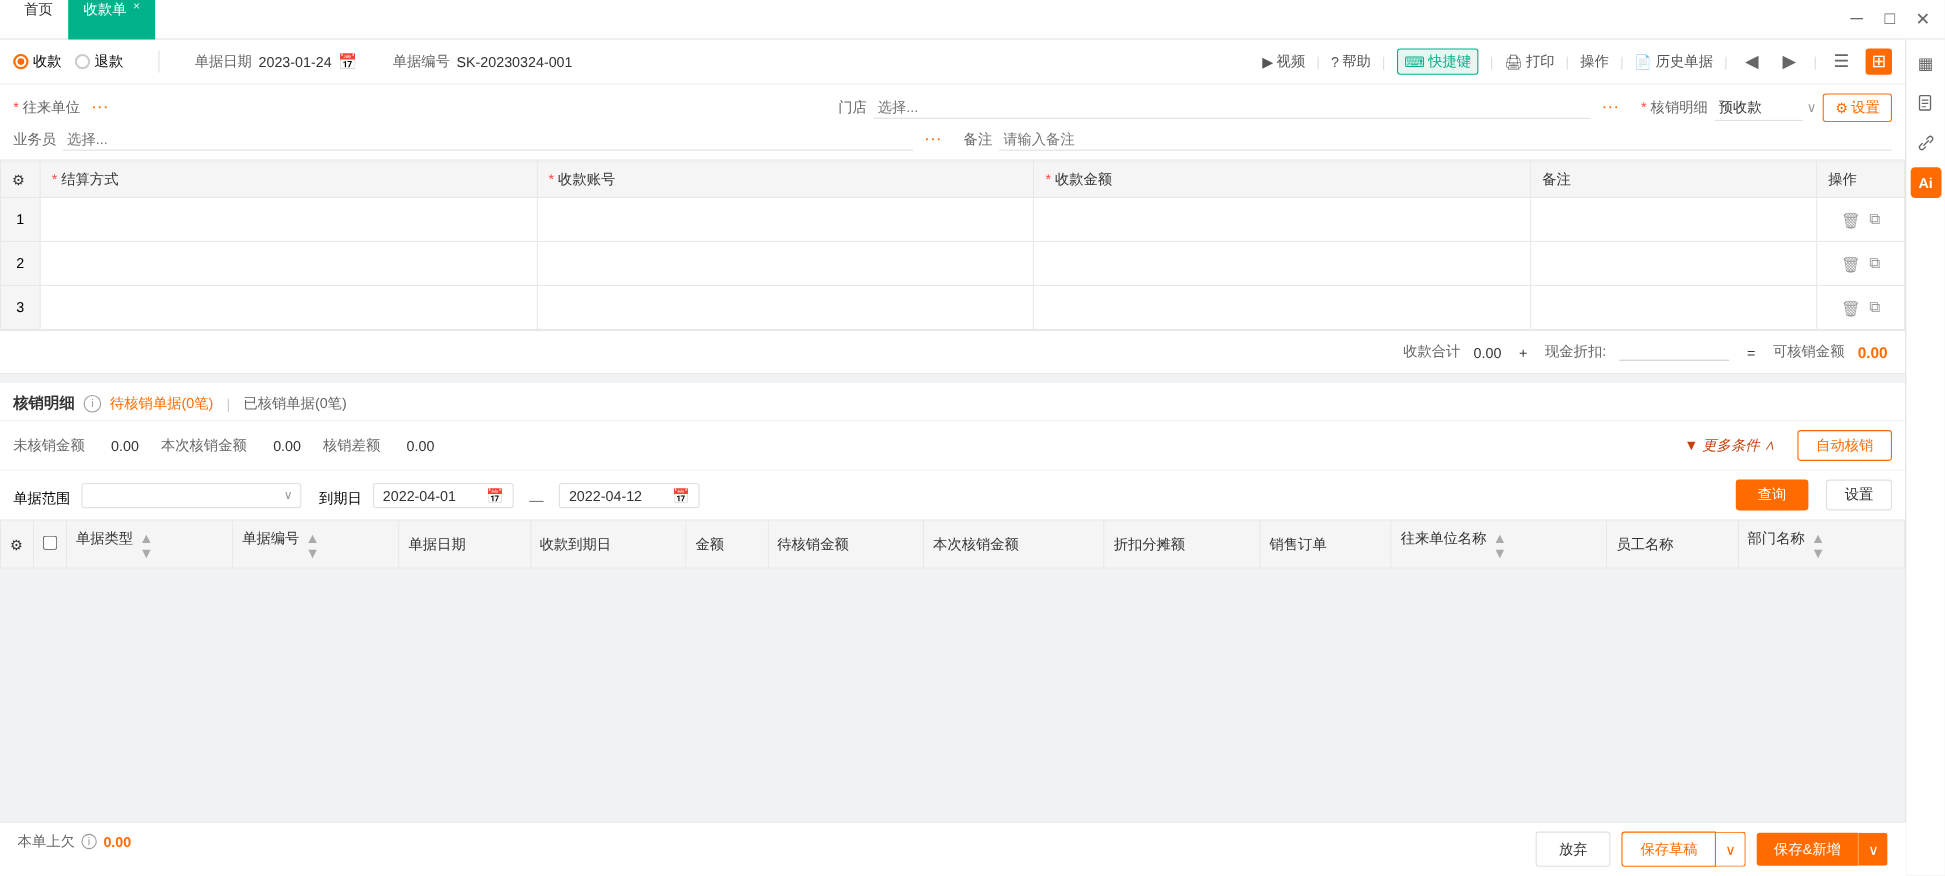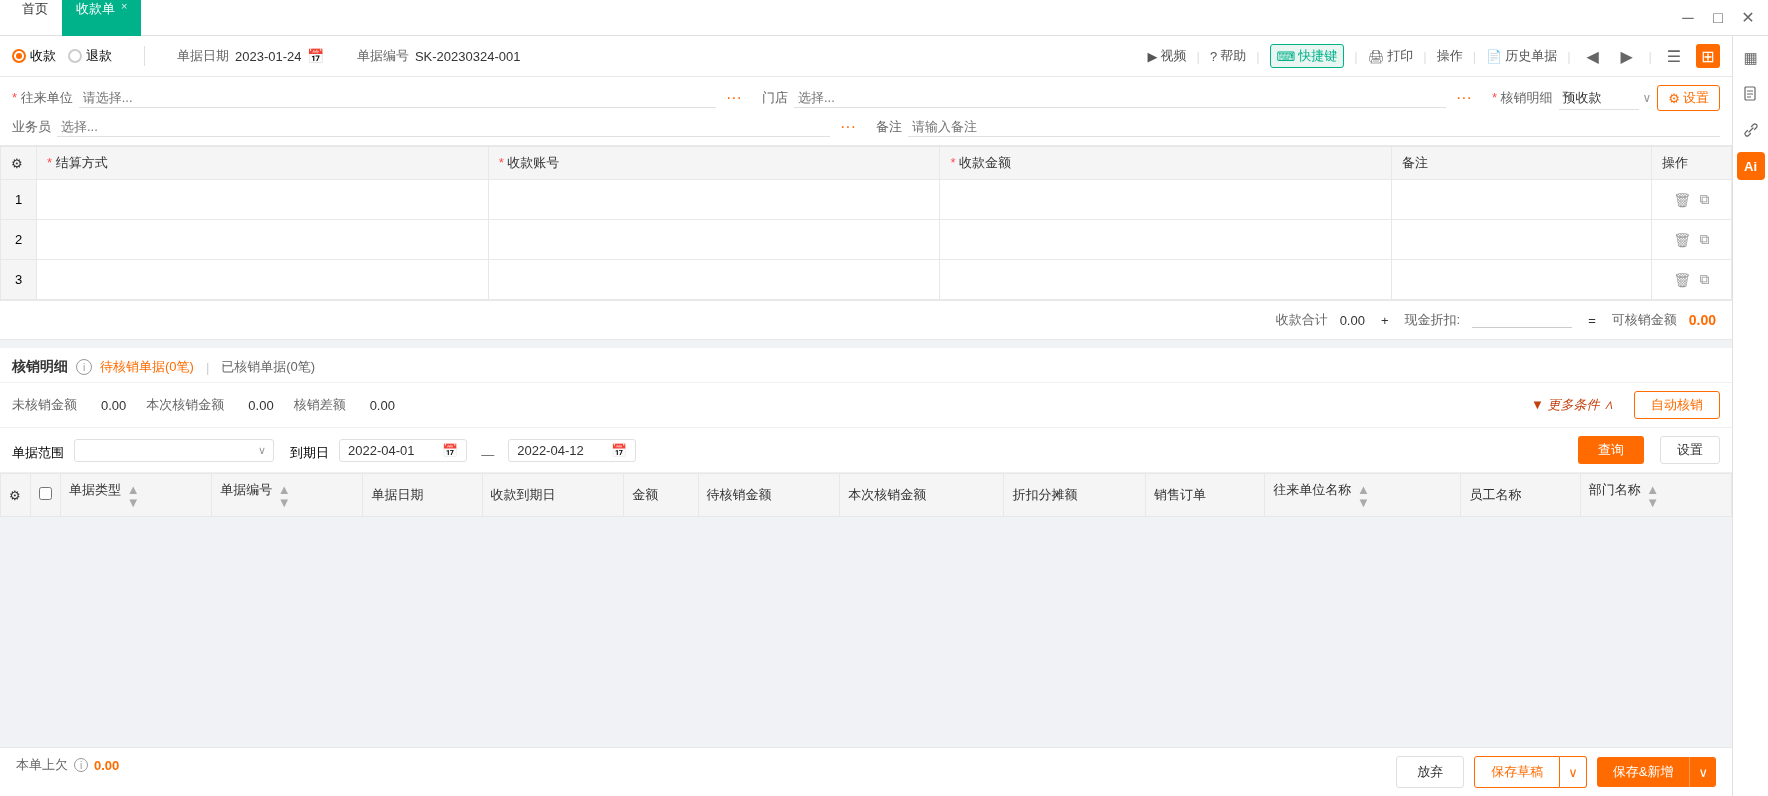--- a/index.html
+++ b/index.html
@@ -641,21 +641,20 @@
         <span class="separator">|</span>
         <div class="nav-icon-btn">☰</div>
         <div class="nav-icon-btn" style="background:#ff6b00;color:#fff;border-radius:3px;">⊞</div>
       </div>
     </div>
 
     <div class="form-fields">
       <div class="fields-row">
         <div class="field-group">
           <span class="field-label required">往来单位</span>
-          <input class="field-input" placeholder="请选择..." style="">
           <span class="field-more">···</span>
         </div>
         <div class="field-group">
           <span class="field-label" style="margin-left:20px;">门店</span>
           <input class="field-input" placeholder="选择..." style="">
           <span class="field-more">···</span>
         </div>
         <div class="field-group" style="flex:0 0 auto;gap:6px;margin-left:20px;">
           <span class="field-label required">核销明细</span>
           <div class="field-select">

